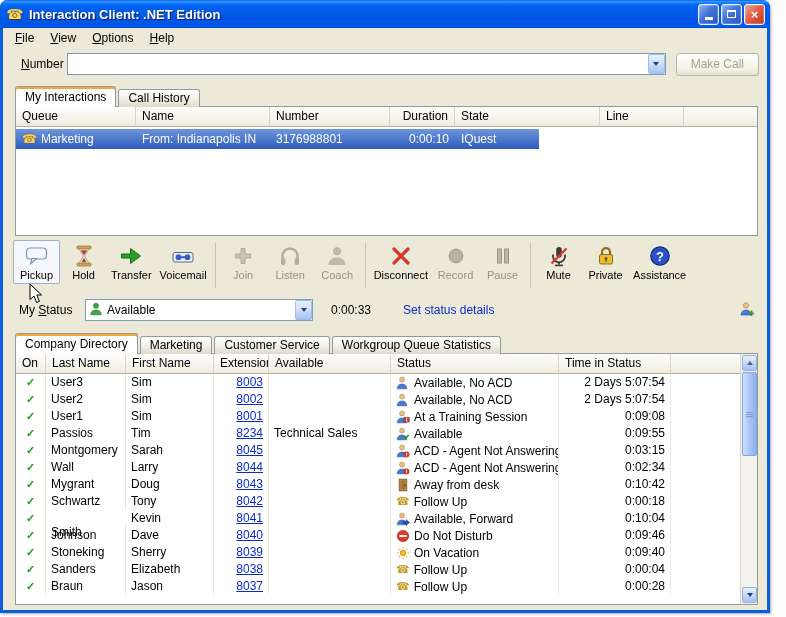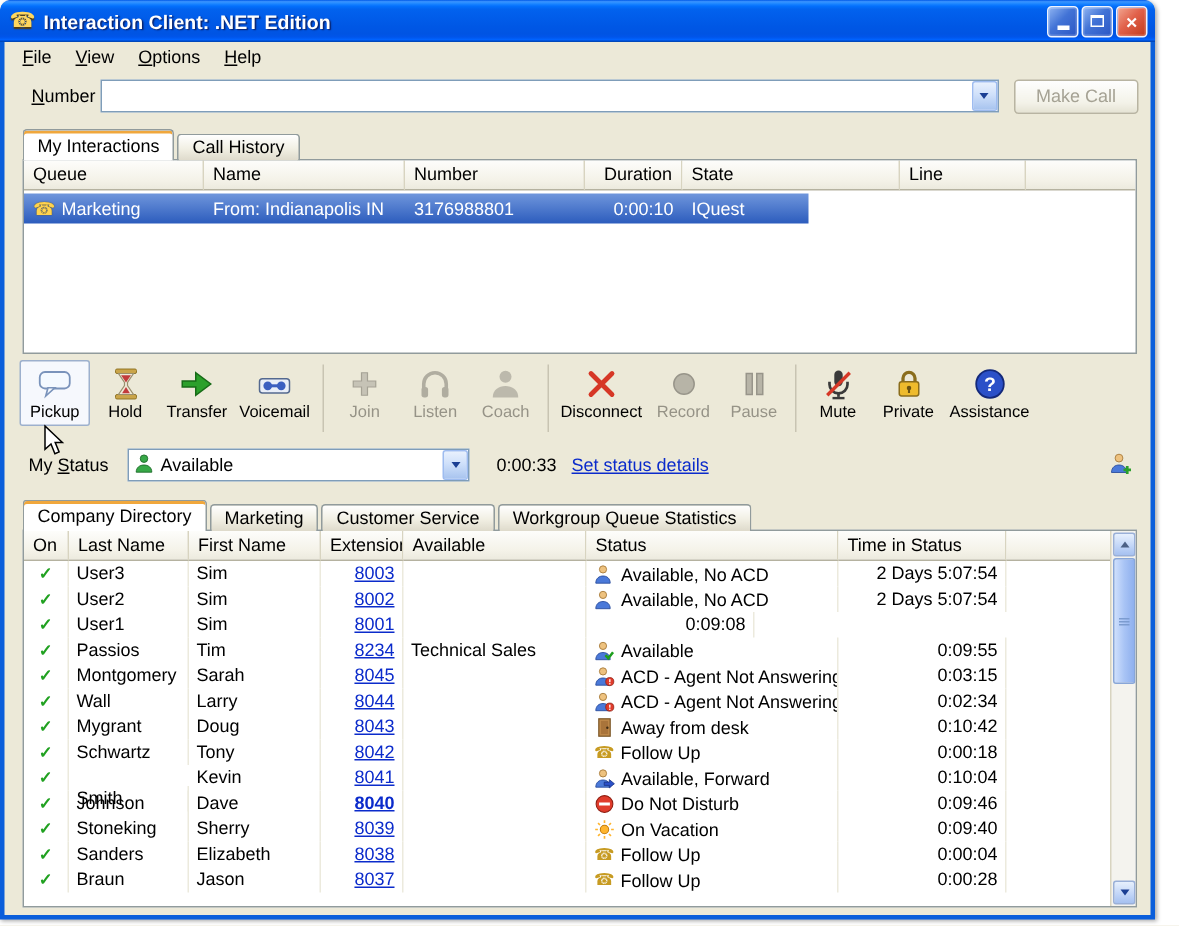--- a/index.html
+++ b/index.html
@@ -56,21 +56,21 @@
   .tbtn .tlabel{font-size:11px;line-height:12px;white-space:nowrap;}
   .tbtn.disabled .tlabel{color:#969387;}
   .tbtn.hover{border:1px solid #9db0cd;background:#f6f8fd;border-radius:2px;}
   .tsep{width:1px;align-self:stretch;background:#c8c4b2;margin:3px 4px 8px 4px;}
 
   .statusbar{height:28px;display:flex;align-items:center;padding:0 8px 0 16px;}
   .status-label{width:66px;}
   .status-combo{width:228px;height:22px;background:#fff;border:1px solid #7f9db9;display:flex;align-items:center;padding-left:3px;gap:4px;}
   .status-combo .val{flex:1;}
   .timer{margin-left:18px;}
-  .link{margin-left:10px;color:var(--link);text-decoration:underline;cursor:pointer;}
+  .link{margin-left:32px;color:var(--link);cursor:pointer;}
   .spacer{flex:1;}
 
   #dir-panel{height:252px;margin-top:-1px;display:flex;overflow:hidden;}
   .dir-table{flex:1;overflow:hidden;}
   .drow{display:flex;height:17px;align-items:center;}
   .dc{height:17px;line-height:16px;padding:0 5px;white-space:nowrap;overflow:hidden;border-right:1px solid #eceadd;}
   .dc.last{flex:1;border-right:none;}
   .dc.center{text-align:center;padding:0;}
   .dc.right{text-align:right;}
   .check{color:#21a121;font-weight:bold;font-size:11px;}
@@ -356,20 +356,31 @@
                 </div>
                 <div class="dc right" style="width: 112px;">2 Days 5:07:54</div>
                 <div class="dc last"></div>
               </div>
               <div class="drow">
                 <div class="dc center" style="width: 30px;"><span class="check">✓</span></div>
                 <div class="dc" style="width: 80px;">User1</div>
                 <div class="dc" style="width: 88px;">Sim</div>
                 <div class="dc right" style="width: 55px;"><span class="ext-link">8001</span></div>
                 <div class="dc" style="width: 122px;"></div>
+                <div class="dc stat-cell" style="width: 168px;">
+                  <span style="display: inline-flex;">
+                    <svg width="14" height="14" viewBox="0 0 14 14">
+                      <circle cx="6" cy="3.6" r="2.4" fill="#eec27f" stroke="#a77b3a" stroke-width="0.6"></circle>
+                      <path d="M1.2 12.8c0-3.2 2.2-4.8 4.8-4.8s4.8 1.6 4.8 4.8z" fill="#4a79d9" stroke="#2c4f9e" stroke-width="0.6"></path>
+                      <rect x="8" y="7.6" width="5.2" height="4.4" fill="#cc4433" stroke="#7e1f1f" stroke-width="0.6"></rect>
+                      <line x1="10.6" y1="7.6" x2="10.6" y2="12" stroke="#ffffff" stroke-width="0.8"></line>
+                    </svg>
+                  </span>
+                  <span>At a Training Session</span>
+                </div>
                 <div class="dc right" style="width: 112px;">0:09:08</div>
                 <div class="dc last"></div>
               </div>
               <div class="drow">
                 <div class="dc center" style="width: 30px;"><span class="check">✓</span></div>
                 <div class="dc" style="width: 80px;">Passios</div>
                 <div class="dc" style="width: 88px;">Tim</div>
                 <div class="dc right" style="width: 55px;"><span class="ext-link">8234</span></div>
                 <div class="dc" style="width: 122px;">Technical Sales</div>
                 <div class="dc stat-cell" style="width: 168px;">
@@ -477,21 +488,21 @@
                   </span>
                   <span>Available, Forward</span>
                 </div>
                 <div class="dc right" style="width: 112px;">0:10:04</div>
                 <div class="dc last"></div>
               </div>
               <div class="drow">
                 <div class="dc center" style="width: 30px;"><span class="check">✓</span></div>
                 <div class="dc" style="width: 80px;">Johnson</div>
                 <div class="dc" style="width: 88px;">Dave</div>
-                <div class="dc right" style="width: 55px; font-weight: bold;"><span class="ext-link">8040</span></div>
+                <div class="dc right" style="width: 55px;"><span class="ext-link">8040</span></div>
                 <div class="dc" style="width: 122px;"></div>
                 <div class="dc stat-cell" style="width: 168px;">
                   <span style="display: inline-flex;">
                     <svg width="14" height="14" viewBox="0 0 14 14">
                       <circle cx="7" cy="7" r="5.6" fill="#e03b2b" stroke="#8e1f12" stroke-width="0.7"></circle>
                       <rect x="3.4" y="6" width="7.2" height="2" fill="#ffffff"></rect>
                     </svg>
                   </span>
                   <span>Do Not Disturb</span>
                 </div>

